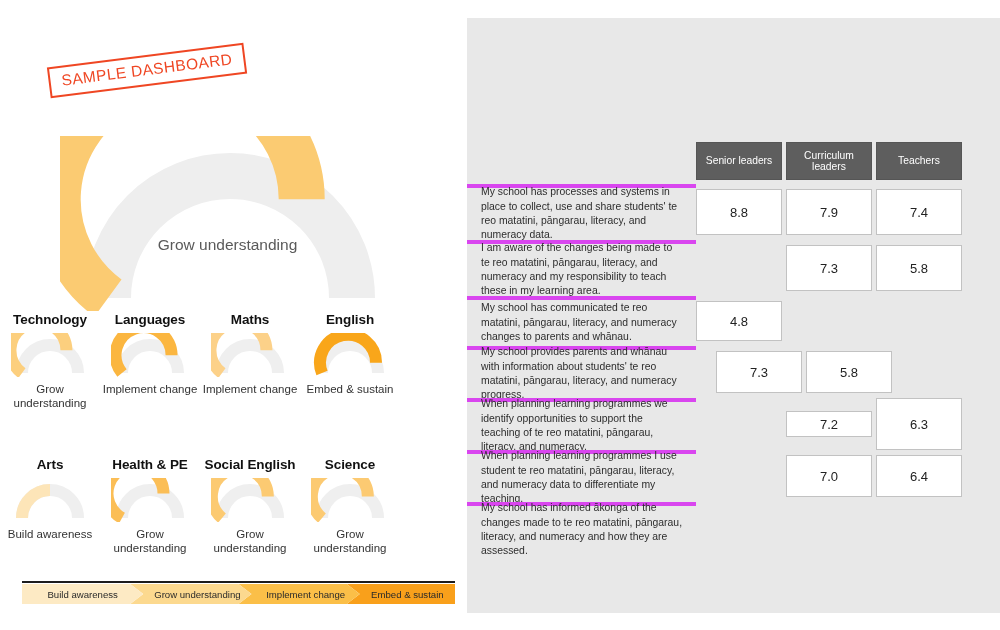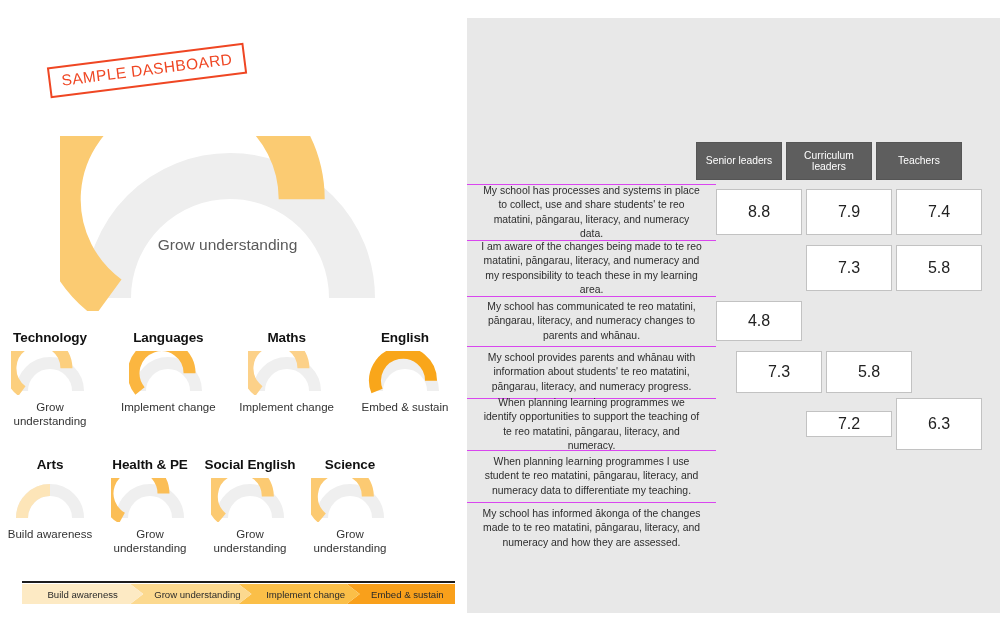--- a/index.html
+++ b/index.html
@@ -46,21 +46,21 @@
     width: 340px; height: 175px;
   }
   #main-gauge-label {
     position: absolute; left: 0; top: 236px;
     width: 455px; text-align: center;
     font-size: 15.5px; color: #5a5a5a;
   }
 
   
   .subject-row { position: absolute; width: 455px; display: flex; }
-  #subject-row-1 { left: 0; top: 330px; justify-content: space-between; }
+  #subject-row-1 { left: 0; top: 312px; }
   #subject-row-2 { left: 0; top: 457px; }
   .subject-cell {
     width: 96px; margin: 0 2px; display: flex;
     flex-direction: column; align-items: center;
   }
   .subject-title {
     font-size: 13.5px; font-weight: bold; color: #111111;
     white-space: nowrap; margin-bottom: 6px; letter-spacing: -0.1px;
   }
   .subject-gauge { width: 78px; height: 42px; }
@@ -102,30 +102,30 @@
     background: #5e5e5e; color: #ffffff;
     display: flex; align-items: center; justify-content: center;
     font-size: 10.3px; text-align: center; line-height: 1.1;
     border: 1px solid #555555;
   }
 
   
   #matrix-body { position: absolute; left: 0; top: 166px; width: 545px; }
   .matrix-row { position: relative; display: flex; align-items: stretch; }
   .row-statement {
-    width: 249px; padding: 9px 14px 9px 14px;
+    width: 229px; padding: 9px 14px 9px 14px;
     font-size: 10.4px; color: #2d2d2d; line-height: 1.38;
-    border-top: 1px solid #d946ef;
-    display: flex; align-items: center; text-align: center;
+    border-top: 4px solid #d946ef;
+    display: flex; align-items: center;
   }
   .row-cells { display: flex; align-items: center; }
   .score-cell {
     width: 86px; margin-right: 4px;
     display: flex; align-items: center; justify-content: center;
-    font-size: 16px; color: #222222;
+    font-size: 13px; color: #222222;
   }
   .score-cell.filled {
     background: #ffffff; border: 1px solid #c2c2c2;
   }
   .score-cell.empty { background: transparent; border: 1px solid transparent; }
 </style>
 </head>
 <body>
 
 <div id="root">
@@ -302,20 +302,29 @@
               <div class="score-cell filled" style="height: 26px; align-items: center;">
                 <span>7.2</span>
               </div>
               <div class="score-cell filled" style="height: 52px;">
                 <span>6.3</span>
               </div>
             </div>
           </div>
           <div class="matrix-row" style="height: 52px;">
             <div class="row-statement">When planning learning programmes I use student te reo matatini, pāngarau, literacy, and numeracy data to differentiate my teaching.</div>
+            <div class="row-cells">
+              <div class="score-cell empty" style="height: 42px;"></div>
+              <div class="score-cell filled" style="height: 42px;">
+                <span>7.0</span>
+              </div>
+              <div class="score-cell filled" style="height: 42px;">
+                <span>6.4</span>
+              </div>
+            </div>
           </div>
           <div class="matrix-row" style="height: 52px; gap: 44px;">
             <div class="row-statement">My school has informed ākonga of the changes made to te reo matatini, pāngarau, literacy, and numeracy and how they are assessed.</div>
           </div>
         </div>
     </div>
   </div>
 
 </div>
 

